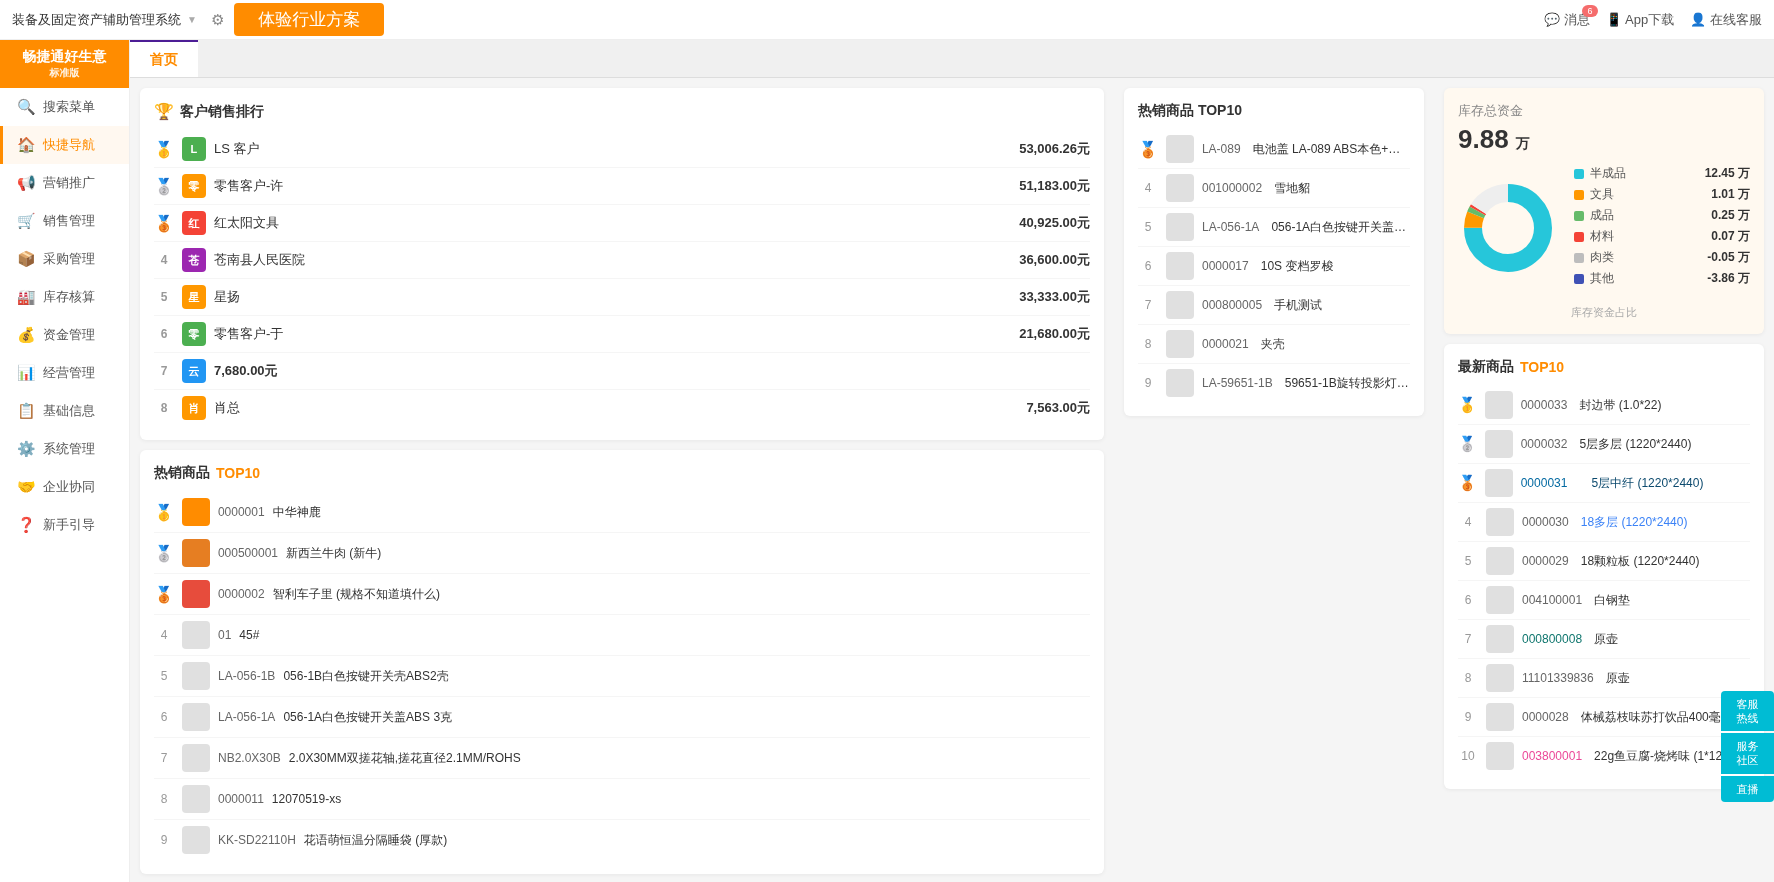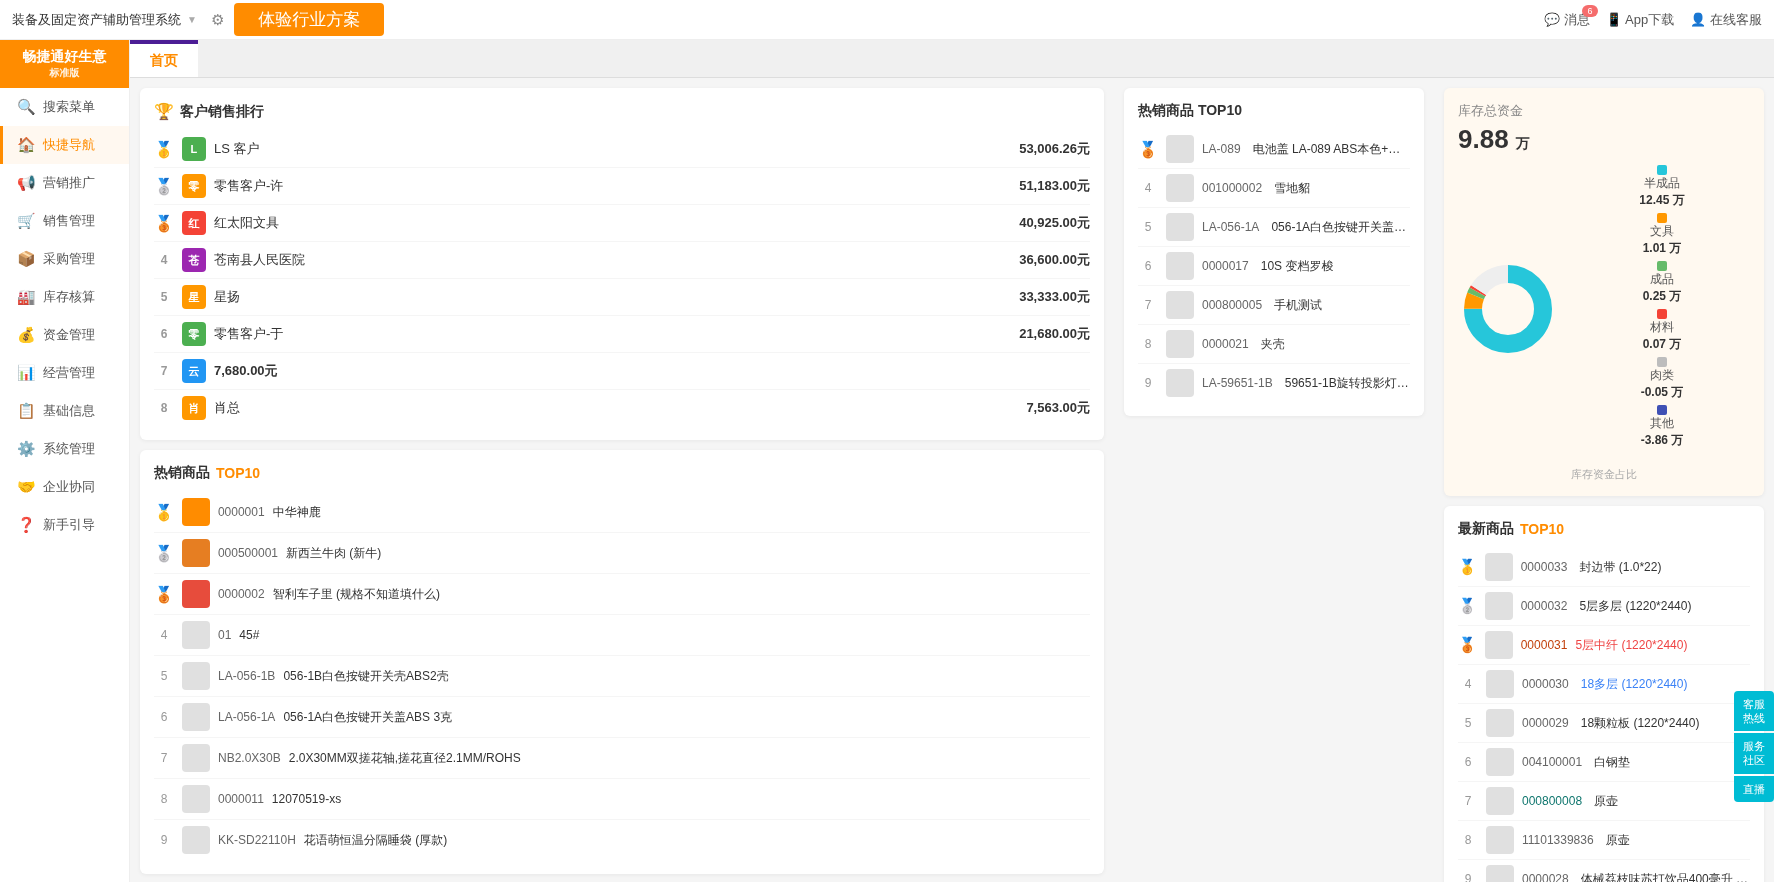--- a/index.html
+++ b/index.html
@@ -121,21 +121,21 @@
       display: flex;
       align-items: center;
       font-size: 14px;
       cursor: pointer;
       color: #333;
     }
     .content-header .tab.active {
       background: #fff;
       color: #ff8c00;
       font-weight: bold;
-      border-top: 4px solid #4c1d95;
+      border-top: 2px solid #4c1d95;
     }
 
     
     .content-body {
       flex: 1;
       display: flex;
       overflow: hidden;
     }
 
     
@@ -257,23 +257,23 @@
       position: relative;
       width: 100px;
       height: 100px;
       flex-shrink: 0;
     }
     .donut-wrap svg { width: 100%; height: 100%; }
     .chart-legend { flex: 1; }
     .legend-item {
       display: flex;
       align-items: center;
+      gap: 6px;
       font-size: 12px;
       margin-bottom: 4px;
-      flex-direction: column;
     }
     .legend-dot {
       width: 10px;
       height: 10px;
       border-radius: 2px;
       flex-shrink: 0;
     }
     .legend-name { flex: 1; color: #555; }
     .legend-value { color: #333; font-weight: bold; }
 
@@ -310,21 +310,21 @@
       flex-direction: column;
       gap: 2px;
     }
     .float-btn {
       background: #00bcd4;
       color: #fff;
       padding: 6px 8px;
       font-size: 11px;
       text-align: center;
       cursor: pointer;
-      width: 40px;
+      width: 53px;
       line-height: 1.3;
     }
     .float-btn:first-child { border-radius: 4px 4px 0 0; }
     .float-btn:last-child { border-radius: 0 0 4px 4px; }
 
     
     .mid-rank-item {
       display: flex;
       align-items: center;
       gap: 8px;
@@ -677,22 +677,22 @@
   </div>
               <div class="new-prod-item">
     <span style="font-size:15px;">🥈</span>
     <div class="mid-prod-img"></div>
     <span style="color:#666;margin-right:4px;">0000032</span>
     <span style="flex:1;color:#333;white-space:nowrap;overflow:hidden;text-overflow:ellipsis;">5层多层 (1220*2440)</span>
   </div>
               <div class="new-prod-item">
     <span style="font-size:15px;">🥉</span>
     <div class="mid-prod-img"></div>
-    <span style="color:#c2410c;margin-right:0;">0000031</span>
-    <span style="flex:1;color:#ef4444;white-space:nowrap;overflow:hidden;text-overflow:ellipsis;">5层中纤 (1220*2440)</span>
+    <span style="color:#0369a1;margin-right:16px;">0000031</span>
+    <span style="flex:1;color:#0c4a6e;white-space:nowrap;overflow:hidden;text-overflow:ellipsis;">5层中纤 (1220*2440)</span>
   </div>
               <div class="new-prod-item">
     <span style="width:20px;text-align:center;color:#999;font-size:12px;">4</span>
     <div class="mid-prod-img"></div>
     <span style="color:#666;margin-right:4px;">0000030</span>
     <span style="flex:1;color:#3b82f6;white-space:nowrap;overflow:hidden;text-overflow:ellipsis;">18多层 (1220*2440)</span>
   </div>
               <div class="new-prod-item">
     <span style="width:20px;text-align:center;color:#999;font-size:12px;">5</span>
     <div class="mid-prod-img"></div>

